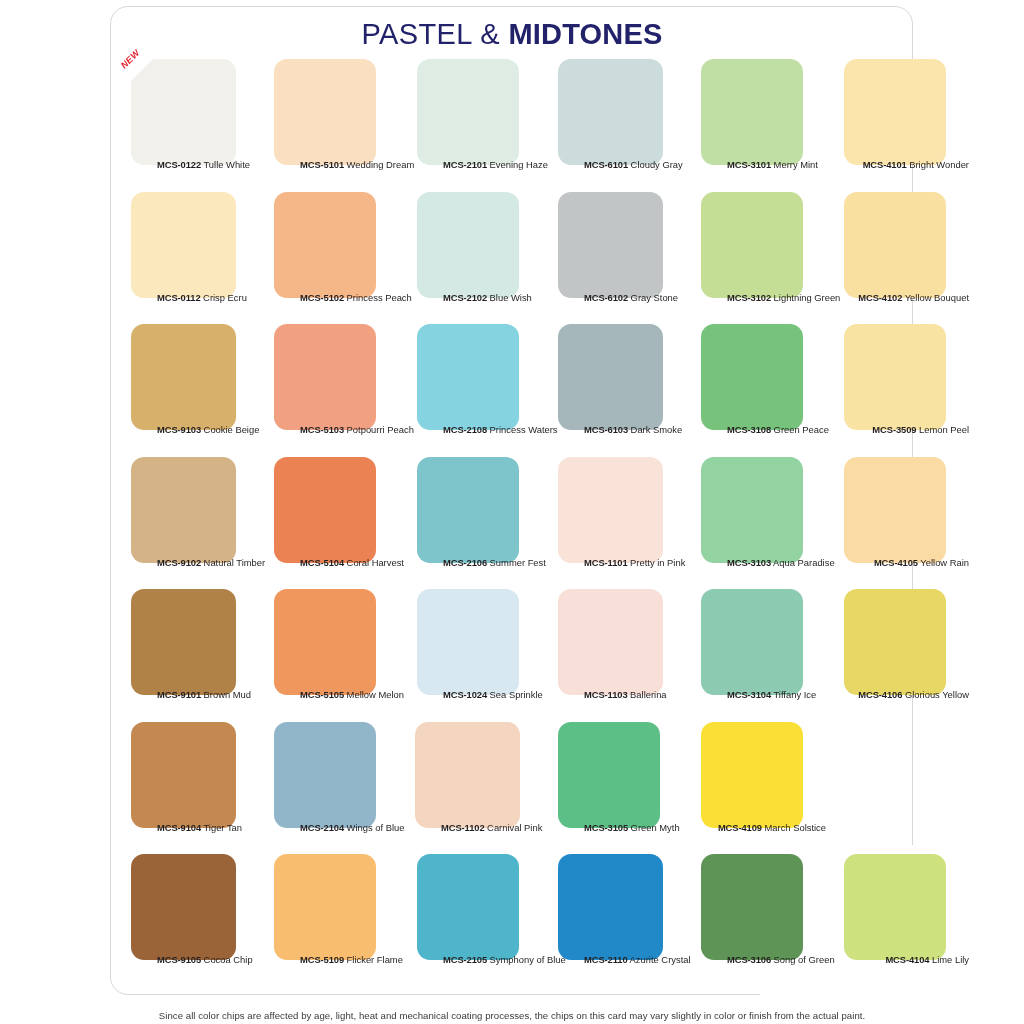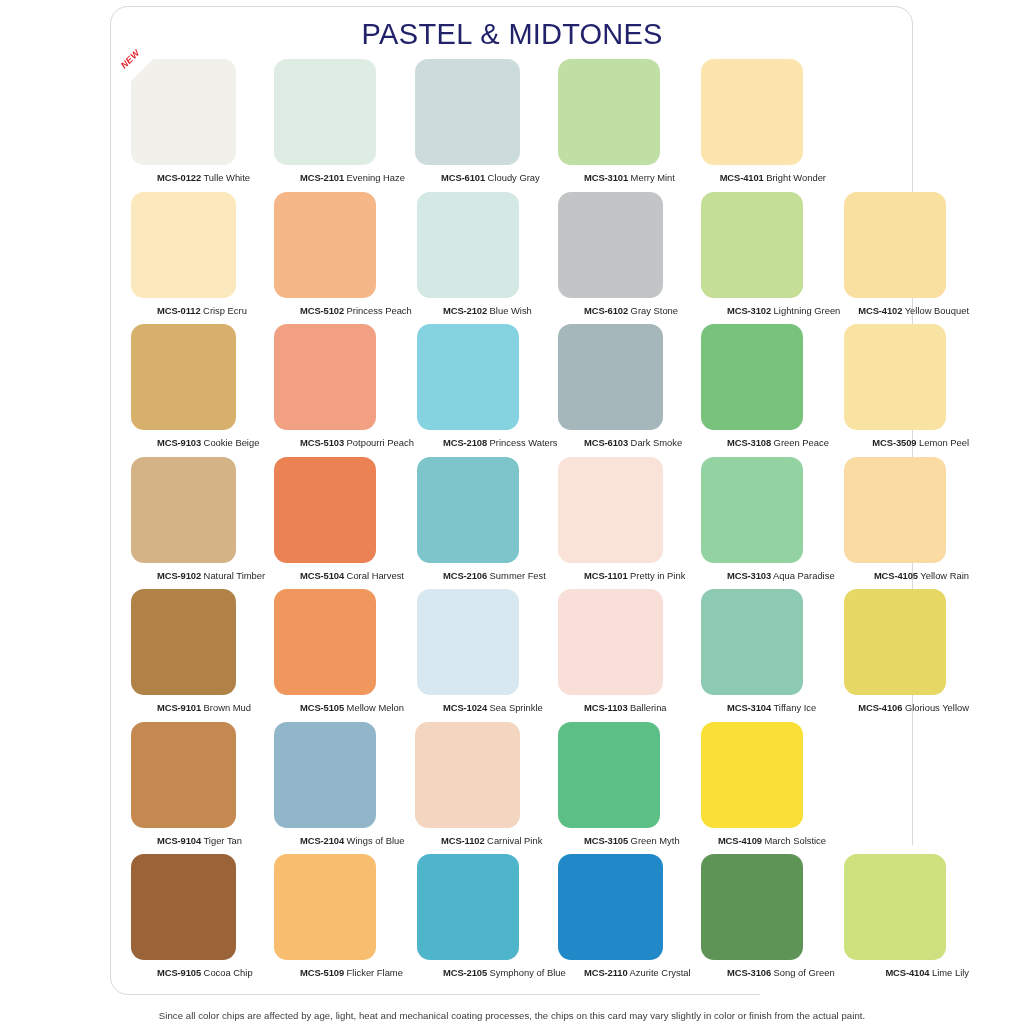--- a/index.html
+++ b/index.html
@@ -58,21 +58,21 @@
     top: 18px;
     width: 1024px;
     text-align: center;
     font-size: 29px;
     letter-spacing: 0.4px;
     color: #22226b;
     font-weight: 400;
     white-space: nowrap;
   }
   .title .t-bold {
-    font-weight: 400;
+    font-weight: 700;
     letter-spacing: 0.2px;
   }
 
   
   .grid {
     position: absolute;
     left: 131px;
     top: 59px;
     width: 762px;
   }
@@ -116,21 +116,21 @@
     font-weight: 700;
     font-style: italic;
     color: #e2242c;
     transform: rotate(-45deg);
     letter-spacing: 0.5px;
     white-space: nowrap;
   }
 
   .label {
     position: absolute;
-    top: 113px;
+    top: 100px;
     left: 0;
     font-size: 9.4px;
     color: #231f20;
     white-space: nowrap;
     line-height: 12px;
     padding-left: 26px;
   }
   .label .code {
     font-weight: 700;
     letter-spacing: -0.1px;
@@ -166,20 +166,24 @@
   </div>
 
   <div class="grid" id="grid">
       <div class="row">
         <div class="group left">
           <div class="cell col-c1">
             <div class="chip cut" style="background: rgb(241, 240, 234);"></div>
             <div class="new-badge" style="color: rgb(226, 36, 44);">NEW</div>
             <div class="label"><span class="code">MCS-0122</span><span class="name"> Tulle White</span></div>
           </div>
+          <div class="cell col-c2">
+            <div class="chip" style="background: rgb(250, 223, 192);"></div>
+            <div class="label"><span class="code">MCS-5101</span><span class="name"> Wedding Dream</span></div>
+          </div>
           <div class="cell col-c3 last">
             <div class="chip" style="background: rgb(223, 236, 227);"></div>
             <div class="label"><span class="code">MCS-2101</span><span class="name"> Evening Haze</span></div>
           </div>
         </div>
         <div class="group">
           <div class="cell col-c4">
             <div class="chip" style="background: rgb(204, 220, 220);"></div>
             <div class="label"><span class="code">MCS-6101</span><span class="name"> Cloudy Gray</span></div>
           </div>

